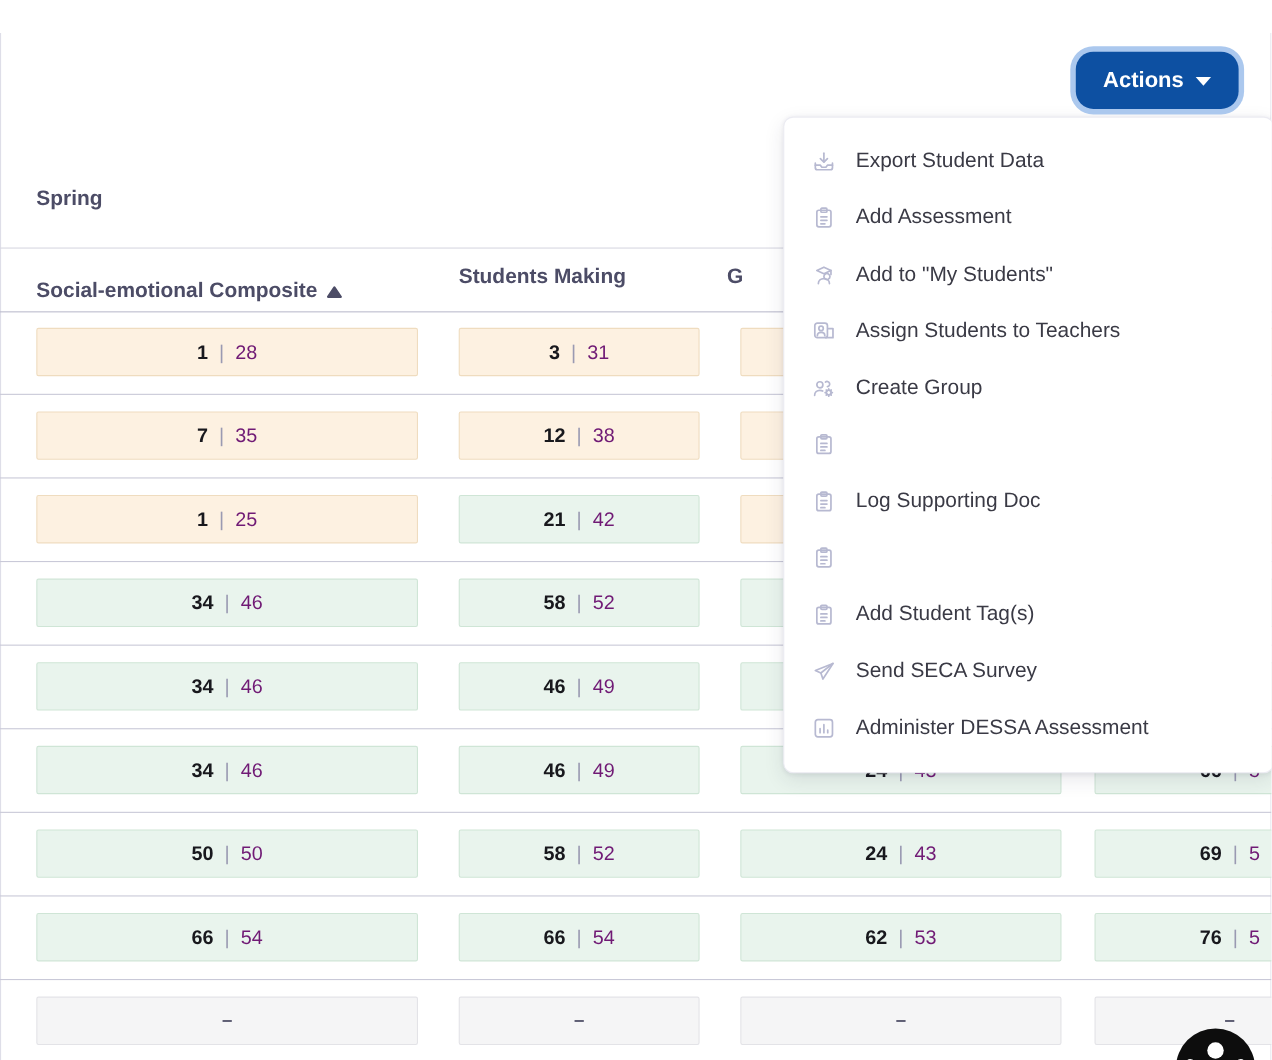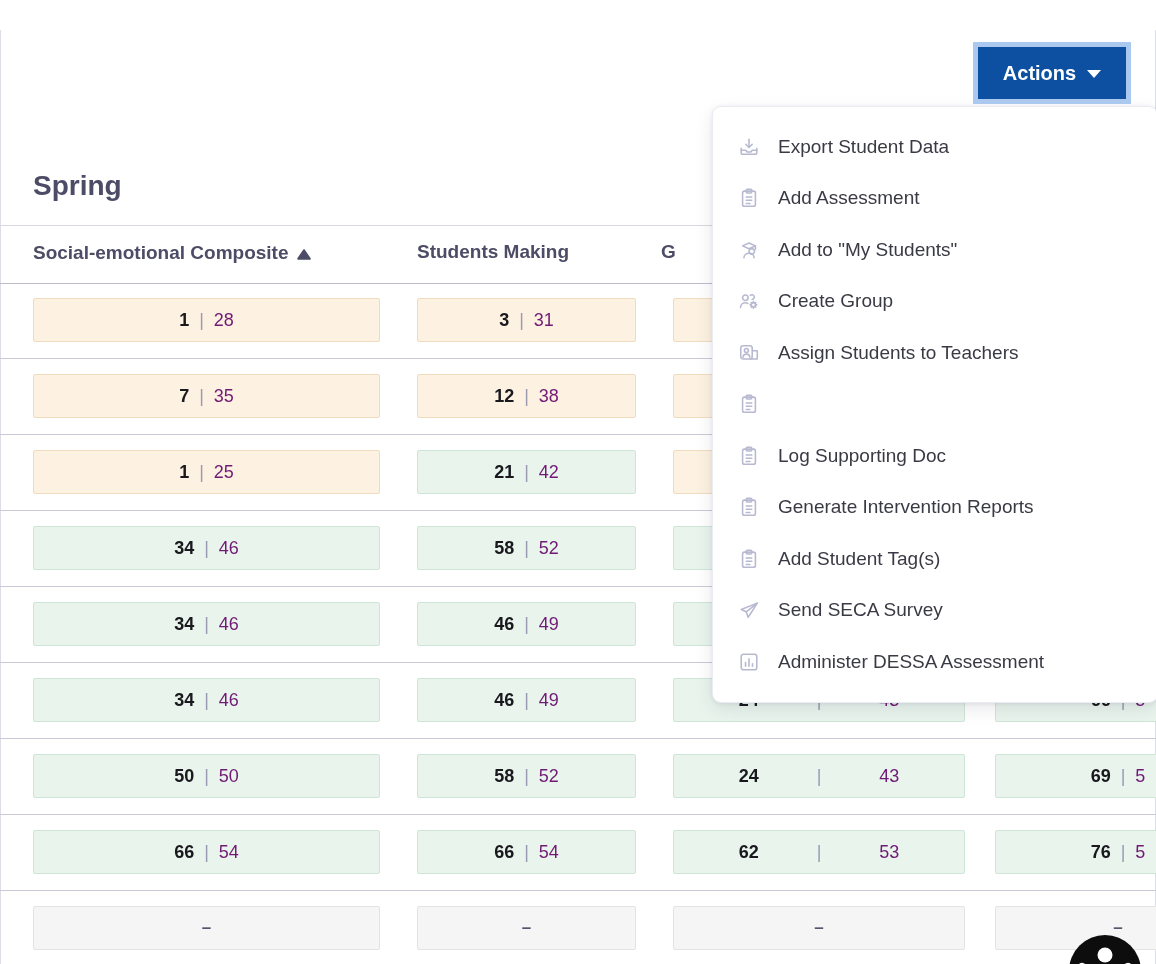--- a/index.html
+++ b/index.html
@@ -7,48 +7,48 @@
     position:relative;width:1156px;height:964px;overflow:hidden;background:#ffffff;
     font-family:"Liberation Sans",sans-serif;color:#4c4c66;
   }
   .edge{position:absolute;width:1px;top:30px;bottom:0;background:#dedee8;}
   .edge.left{left:0;}
   .edge.right{right:0;}
 
   
   .actions-btn{
     position:absolute;top:47px;left:978px;width:148px;height:52px;z-index:30;
-    background:#0d50a2;border:none;border-radius:0;box-shadow:0 0 0 5px #abc8ee;
+    background:#0d50a2;border:none;border-radius:16px;box-shadow:0 0 0 5px #abc8ee;
     color:#ffffff;font-family:"Liberation Sans",sans-serif;font-size:20px;font-weight:600;
     display:flex;align-items:center;justify-content:center;gap:11px;cursor:pointer;
   }
   .caret-down{width:0;height:0;border-left:7px solid transparent;border-right:7px solid transparent;border-top:8px solid #ffffff;margin-top:2px;}
 
   
-  .section-label{position:absolute;left:33px;top:170px;font-size:28px;font-weight:700;color:#4c4c66;}
+  .section-label{position:absolute;left:33px;top:170px;font-size:19px;font-weight:700;color:#4c4c66;}
   .rule{position:absolute;left:0;right:0;height:1px;}
   .rule.under-section{top:225px;background:#d8d8e2;}
   .rule.under-head{top:283px;background:#bcbccd;}
   .col-head{position:absolute;top:241px;font-size:19px;font-weight:700;color:#4c4c66;display:flex;align-items:center;gap:9px;white-space:nowrap;}
-  .col-head.h0{left:33px;}
+  .col-head.h0{left:33px;margin-top:12px;}
   .col-head.h1{left:417px;}
   .col-head.h2{left:661px;}
   .sort-tri{display:inline-block;margin-top:2px;}
 
   
   .rows{position:absolute;left:0;right:0;top:283px;z-index:1;}
   .row{position:relative;height:75px;border-bottom:1px solid #c9c9d8;}
   .row.last{height:80px;border-bottom:none;}
   .cell{
     position:absolute;top:15px;height:44px;box-sizing:border-box;border:1px solid;border-radius:2px;
     display:flex;align-items:center;justify-content:center;font-size:18px;white-space:nowrap;
   }
   .c0{left:33px;width:347px;}
   .c1{left:417px;width:219px;}
-  .c2{left:673px;width:292px;gap:48px;}
+  .c2{left:673px;width:292px;}
   .c3{left:995px;width:246px;}
   .warn{background:#fdf1e1;border-color:#efdcbf;}
   .ok{background:#e9f4ed;border-color:#cfe5d6;}
   .na{background:#f5f5f6;border-color:#e3e3e7;}
   .hi{font-weight:700;color:#18181d;}
   .sep{color:#9a9ab2;margin:0 10px;font-weight:400;}
   .lo{color:#701a75;}
   .na .sep{color:#55556c;font-weight:700;margin:0;font-size:17px;}
 
   
@@ -328,43 +328,43 @@
             <path d="M12 13.5a3 3 0 1 0 0-0.01"></path>
             <path d="M6.5 20.5c0-3 2.4-5 5.5-5s5.5 2 5.5 5"></path>
             <path d="M19 7.5v4"></path>
           </svg>
       </span>
       <span>Add to "My Students"</span>
     </div>
     <div class="menu-item">
       <span class="mi-icon">
         <svg width="22" height="22" viewBox="0 0 24 24">
+            <rect x="3" y="4" width="12.5" height="14.5" rx="2.5"></rect>
+            <circle cx="9.2" cy="9.3" r="2.2"></circle>
+            <path d="M5.5 16.5c0-2 1.6-3.3 3.7-3.3s3.7 1.3 3.7 3.3"></path>
+            <path d="M16.5 9.5h4.5v9h-7"></path>
+          </svg>
+      </span>
+      <span>Assign Students to Teachers</span>
+    </div>
+    <div class="menu-item">
+      <span class="mi-icon">
+        <svg width="22" height="22" viewBox="0 0 24 24">
             <circle cx="8" cy="8.5" r="3"></circle>
             <path d="M2.8 19c0-3 2.3-5 5.2-5 1 0 2 .25 2.8.7"></path>
             <path d="M13.5 5.8a2.6 2.6 0 1 1 2 4.6"></path>
             <circle cx="16.8" cy="16.2" r="2.4"></circle>
             <path d="M16.8 12.6v1.2M16.8 18.6v1.2M20.4 16.2h-1.2M14.4 16.2h-1.2M19.3 13.7l-.85.85M15.15 17.85l-.85.85M19.3 18.7l-.85-.85M15.15 14.55l-.85-.85"></path>
           </svg>
       </span>
       <span>Create Group</span>
     </div>
     <div class="menu-item">
       <span class="mi-icon">
         <svg width="22" height="22" viewBox="0 0 24 24">
-            <rect x="3" y="4" width="12.5" height="14.5" rx="2.5"></rect>
-            <circle cx="9.2" cy="9.3" r="2.2"></circle>
-            <path d="M5.5 16.5c0-2 1.6-3.3 3.7-3.3s3.7 1.3 3.7 3.3"></path>
-            <path d="M16.5 9.5h4.5v9h-7"></path>
-          </svg>
-      </span>
-      <span>Assign Students to Teachers</span>
-    </div>
-    <div class="menu-item">
-      <span class="mi-icon">
-        <svg width="22" height="22" viewBox="0 0 24 24">
             <rect x="5" y="4.5" width="14" height="16.5" rx="2"></rect>
             <rect x="9" y="2.5" width="6" height="4" rx="1"></rect>
             <path d="M9 11h6M9 14.5h6M9 18h4"></path>
           </svg>
       </span>
     </div>
     <div class="menu-item">
       <span class="mi-icon">
         <svg width="22" height="22" viewBox="0 0 24 24">
             <rect x="5" y="4.5" width="14" height="16.5" rx="2"></rect>
@@ -375,21 +375,20 @@
       <span>Log Supporting Doc</span>
     </div>
     <div class="menu-item">
       <span class="mi-icon">
         <svg width="22" height="22" viewBox="0 0 24 24">
             <rect x="5" y="4.5" width="14" height="16.5" rx="2"></rect>
             <rect x="9" y="2.5" width="6" height="4" rx="1"></rect>
             <path d="M9 11h6M9 14.5h6M9 18h4"></path>
           </svg>
       </span>
-      <span>Generate Intervention Reports</span>
     </div>
     <div class="menu-item">
       <span class="mi-icon">
         <svg width="22" height="22" viewBox="0 0 24 24">
             <rect x="5" y="4.5" width="14" height="16.5" rx="2"></rect>
             <rect x="9" y="2.5" width="6" height="4" rx="1"></rect>
             <path d="M9 11h6M9 14.5h6M9 18h4"></path>
           </svg>
       </span>
       <span>Add Student Tag(s)</span>

